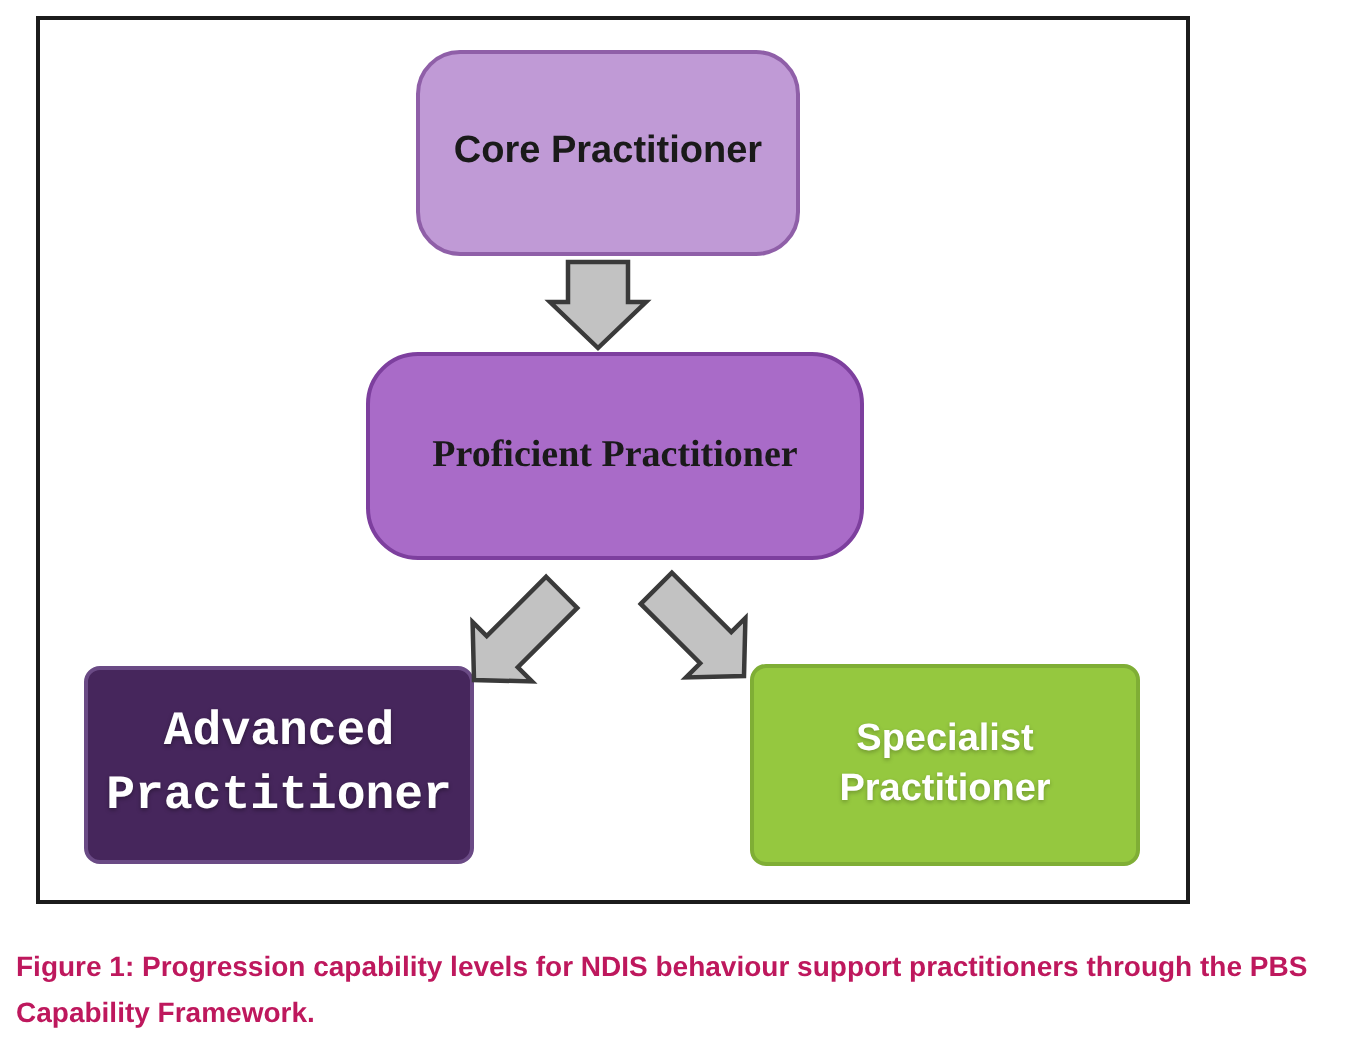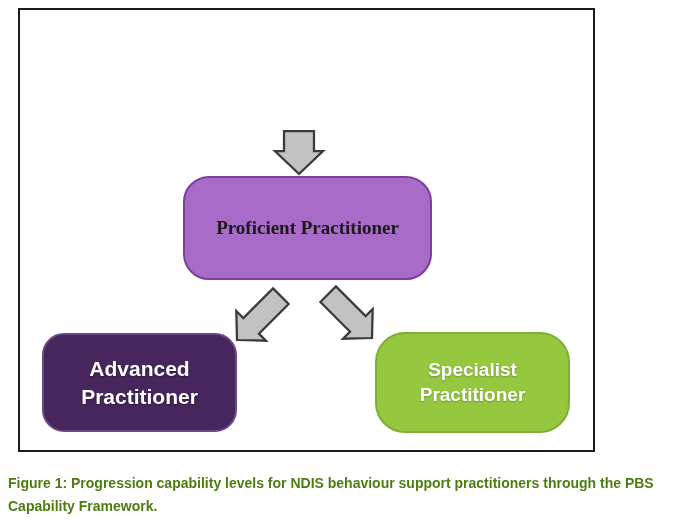--- a/index.html
+++ b/index.html
@@ -46,28 +46,29 @@
   .node-proficient {
     left: 183px; top: 176px;
     width: 249px; height: 104px;
     border-radius: 26px;
     font-size: 19px;
     font-family: Liberation Serif, serif;
   }
   .node-advanced {
     left: 42px; top: 333px;
     width: 195px; height: 99px;
-    border-radius: 22px;
-    font-size: 21px;
+    border-radius: 8px;
+    font-size: 24px;
     text-shadow: 0 1px 2px rgba(0,0,0,0.35);
+    font-family: Liberation Mono, monospace;
   }
   .node-specialist {
     left: 375px; top: 332px;
     width: 195px; height: 101px;
-    border-radius: 30px;
+    border-radius: 8px;
     font-size: 19px;
     text-shadow: 0 1px 2px rgba(0,0,0,0.25);
   }
   .arrow-layer {
     position: absolute;
     left: 0; top: 0;
     width: 675px; height: 523px;
     pointer-events: none;
   }
   .arrow-layer path {
@@ -86,28 +87,29 @@
     line-height: 23px;
   }
 </style>
 </head>
 <body>
 
 <div class="canvas">
 
   <div class="frame"></div>
 
+  <div class="node node-core" style="background: rgb(192, 154, 214); border-color: rgb(143, 95, 168); color: rgb(26, 26, 26);">Core Practitioner</div>
 
   <div class="node node-proficient" style="background: rgb(169, 107, 200); border-color: rgb(125, 63, 158); color: rgb(26, 26, 26);">Proficient Practitioner</div>
 
   <div class="node node-advanced" style="background: rgb(70, 38, 92); border-color: rgb(106, 74, 133); color: rgb(255, 255, 255);">Advanced Practitioner</div>
 
   <div class="node node-specialist" style="background: rgb(149, 200, 63); border-color: rgb(127, 174, 53); color: rgb(255, 255, 255);">Specialist Practitioner</div>
 
   <svg class="arrow-layer" viewBox="0 0 675 523">
     <path d="M -15,-43 L 15,-43 L 15,-23 L 24,-23 L 0,0 L -24,-23 L -15,-23 Z" transform="translate(299,174)"></path>
     <path d="M -11,-62 L 11,-62 L 11,-20 L 21,-20 L 0,0 L -21,-20 L -11,-20 Z" transform="translate(237,340) rotate(45)"></path>
     <path d="M -11,-62 L 11,-62 L 11,-20 L 21,-20 L 0,0 L -21,-20 L -11,-20 Z" transform="translate(372,338) rotate(-45)"></path>
   </svg>
 
-  <div class="caption" style="color: #4d7c0f;">Figure 1: Progression capability levels for NDIS behaviour support practitioners through the PBS Capability Framework.</div>
+  <div class="caption" style="color: #be185d;">Figure 1: Progression capability levels for NDIS behaviour support practitioners through the PBS Capability Framework.</div>
 
 </div>
 
 </body></html>

